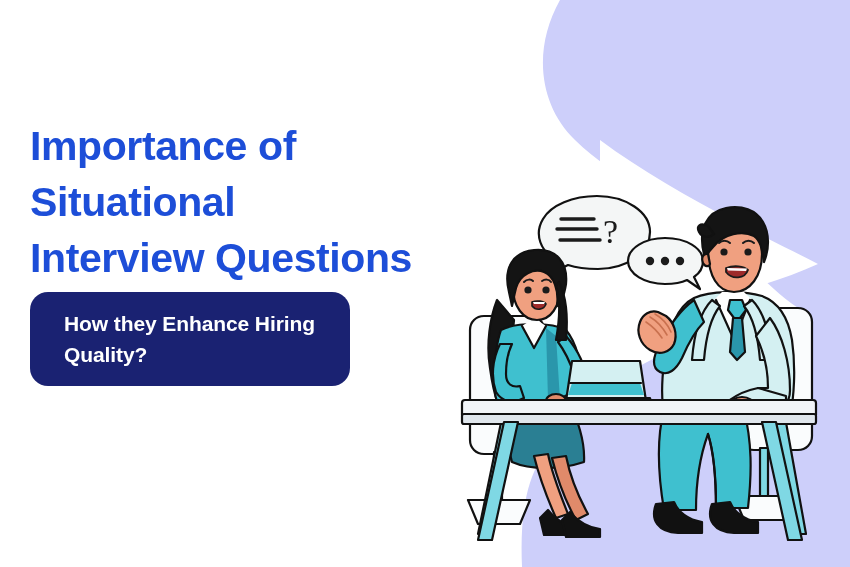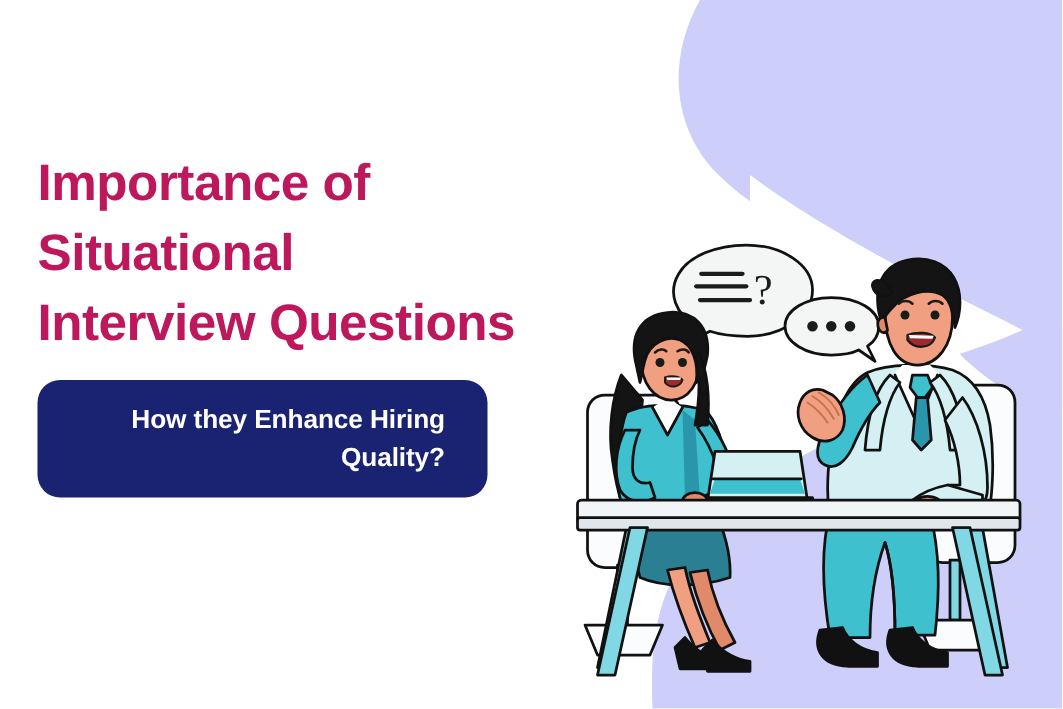--- a/index.html
+++ b/index.html
@@ -32,36 +32,36 @@
     position:absolute;
     left:30px;
     top:118px;
     width:430px;
     z-index:5;
   }
   #headline {
     font-size:41px;
     line-height:56px;
     font-weight:700;
-    color:#be185d;
+    color:#1d4ed8;
     letter-spacing:-0.4px;
     white-space:pre-line;
   }
   #badge {
     display:inline-block;
-    margin-top:18px;
+    margin-top:6px;
     background:#1a2272;
     color:#ffffff;
     border-radius:18px;
     padding:16px 34px;
     font-size:21px;
     font-weight:700;
     line-height:31px;
-    text-align:right;
-    width:360px;
+    text-align:left;
+    width:320px;
     letter-spacing:-0.1px;
     white-space:pre-line;
   }
 </style>
 </head>
 <body>
 
 <div id="banner">
 
   <svg id="bg-svg" viewBox="0 0 850 567">

